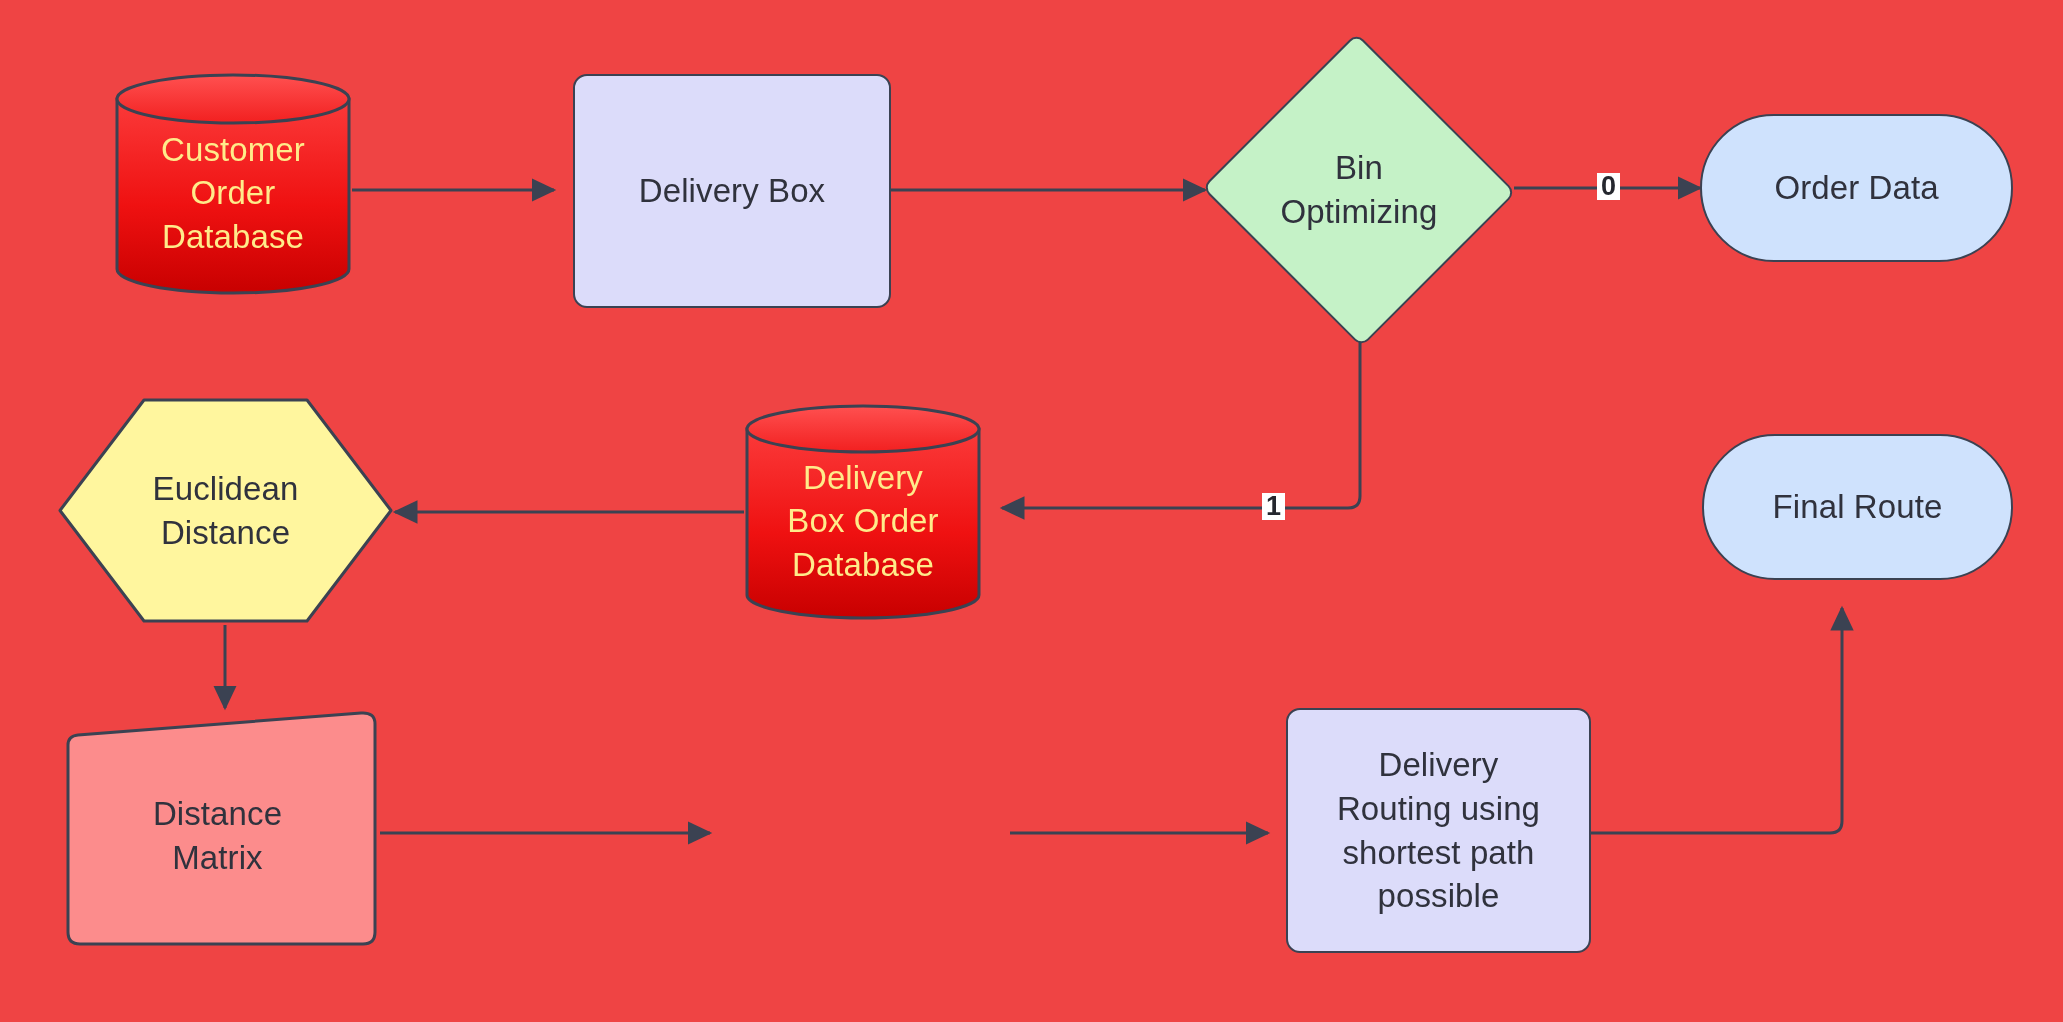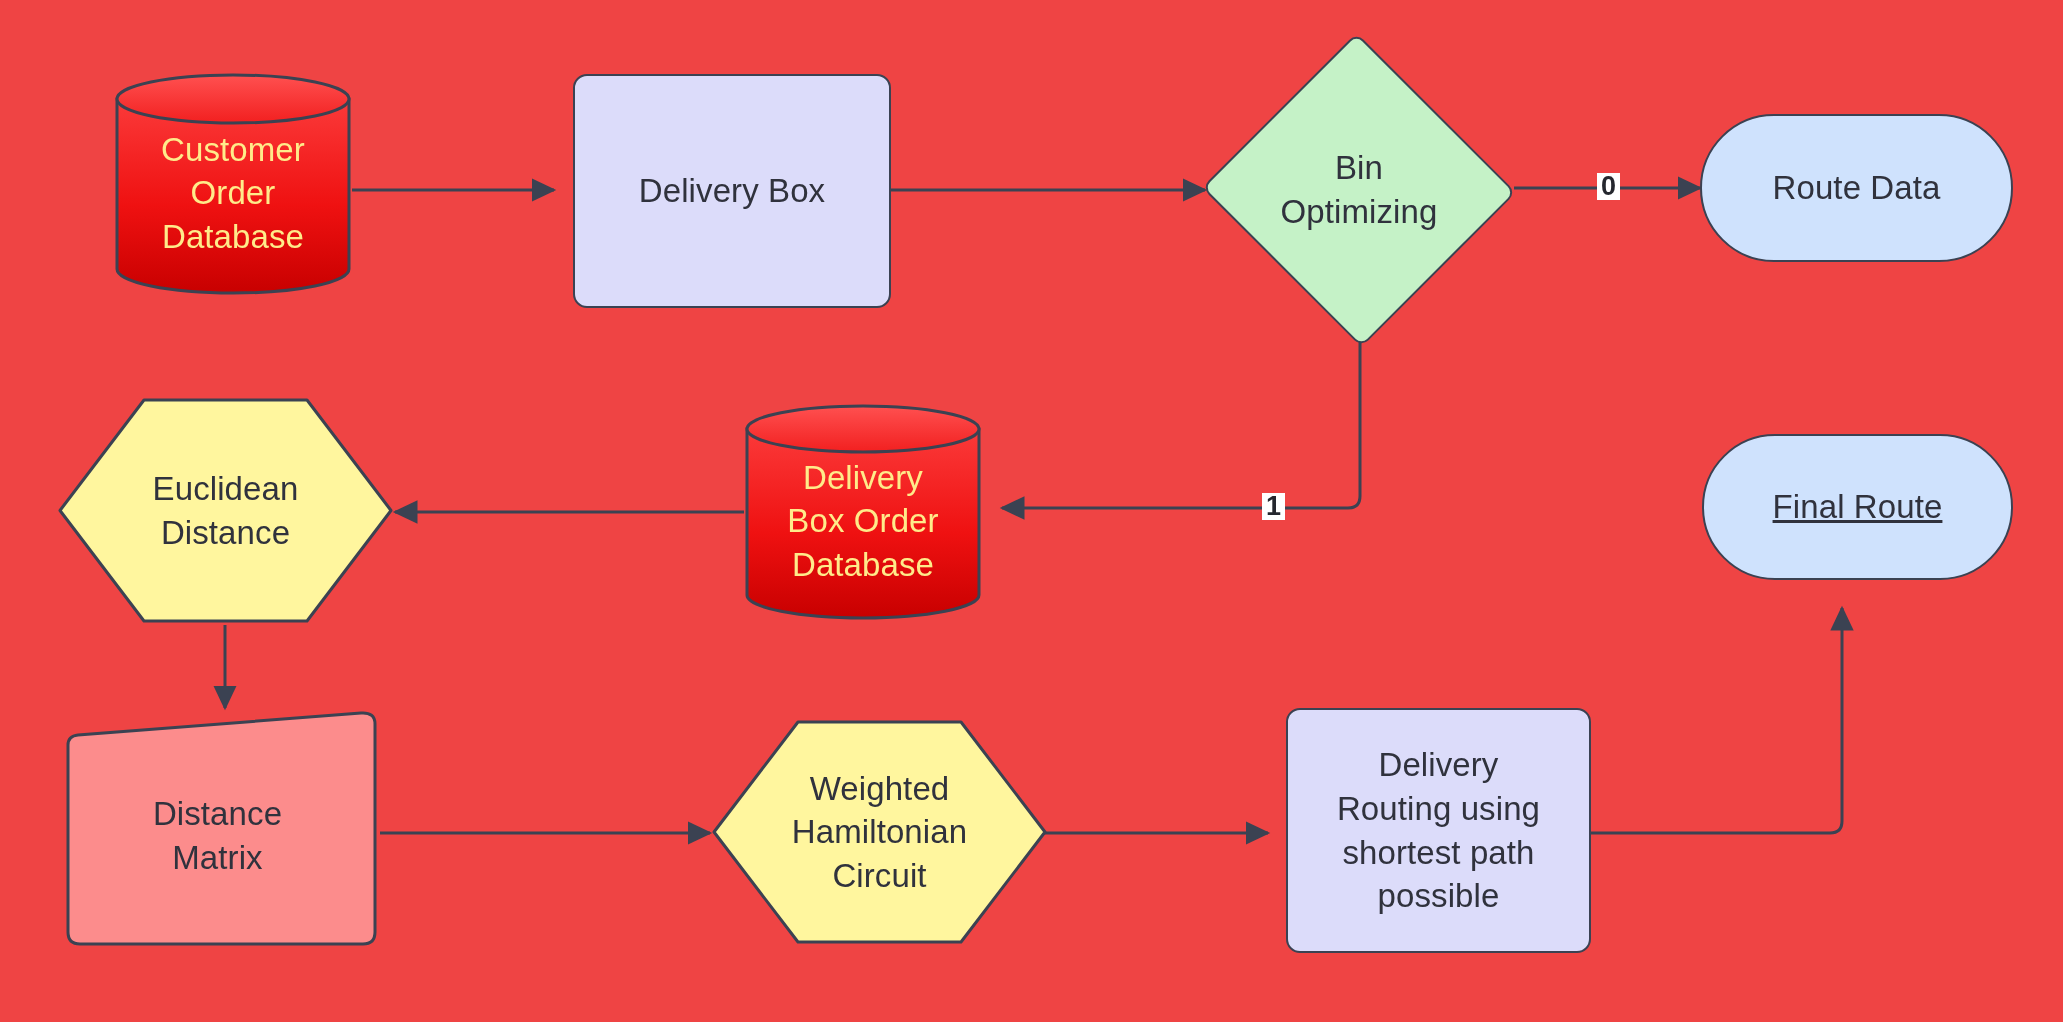--- a/index.html
+++ b/index.html
@@ -183,21 +183,21 @@
     <span class="lbl">Delivery Box</span>
   </div>
 
   <div class="node shape-diamond" style="left:1202px; top:38px; width:314px; height:304px;">
     <span class="dia-bg"></span>
     <span class="lbl">Bin
 Optimizing</span>
   </div>
 
   <div class="node shape-stadium" style="left:1700px; top:114px; width:313px; height:148px;">
-    <span class="lbl">Route Data</span>
+    <span class="lbl">Order Data</span>
   </div>
 
   <div class="node shape-hex" style="left:56px; top:396px; width:339px; height:229px;">
     <svg class="hexsvg" viewBox="0 0 339 229" preserveAspectRatio="none" xmlns="http://www.w3.org/2000/svg">
       <path d="M 88 4 L 251 4 L 335 114.5 L 251 225 L 88 225 L 4 114.5 Z" fill="#fff69e" stroke="#3b4252" stroke-width="3" stroke-linejoin="round"></path>
     </svg>
     <span class="lbl">Euclidean
 Distance</span>
   </div>
 
@@ -215,41 +215,33 @@
         </linearGradient>
       </defs>
       <path d="M 3 25 L 3 191 A 116 23 0 0 0 235 191 L 235 25 Z" fill="url(#cylgrad2)" stroke="#3b4252" stroke-width="3"></path>
       <ellipse cx="119" cy="25" rx="116" ry="23" fill="url(#cyltop2)" stroke="#3b4252" stroke-width="3"></ellipse>
     </svg>
     <span class="lbl">Delivery
 Box Order
 Database</span>
   </div>
 
-  <div class="node shape-stadium" style="left:1702px; top:434px; width:311px; height:146px;text-decoration:underline;">
+  <div class="node shape-stadium" style="left:1702px; top:434px; width:311px; height:146px;">
     <span class="lbl">Final Route</span>
   </div>
 
   <div class="node shape-trap" style="left:55px; top:710px; width:325px; height:238px;">
     <svg class="trapsvg" viewBox="0 0 325 238" preserveAspectRatio="none" xmlns="http://www.w3.org/2000/svg">
       <path d="M 13 35 Q 13 26 23 25 L 306 3 Q 320 2 320 14 L 320 222
                Q 320 234 308 234 L 25 234 Q 13 234 13 222 Z" fill="#fc8c8c" stroke="#3b4252" stroke-width="3" stroke-linejoin="round"></path>
     </svg>
     <span class="lbl">Distance
 Matrix</span>
   </div>
 
-  <div class="node shape-hex" style="left:710px; top:718px; width:339px; height:228px;">
-    <svg class="hexsvg" viewBox="0 0 339 228" preserveAspectRatio="none" xmlns="http://www.w3.org/2000/svg">
-      <path d="M 88 4 L 251 4 L 335 114 L 251 224 L 88 224 L 4 114 Z" fill="#fff69e" stroke="#3b4252" stroke-width="3" stroke-linejoin="round"></path>
-    </svg>
-    <span class="lbl">Weighted
-Hamiltonian
-Circuit</span>
-  </div>
 
   <div class="node shape-rect" style="left:1274px; top:708px; width:305px; height:245px;">
     <span class="lbl">Delivery
 Routing using
 shortest path
 possible</span>
   </div>
 
   <div class="edge-label" style="left:1597px; top:173px;">0</div>
 

